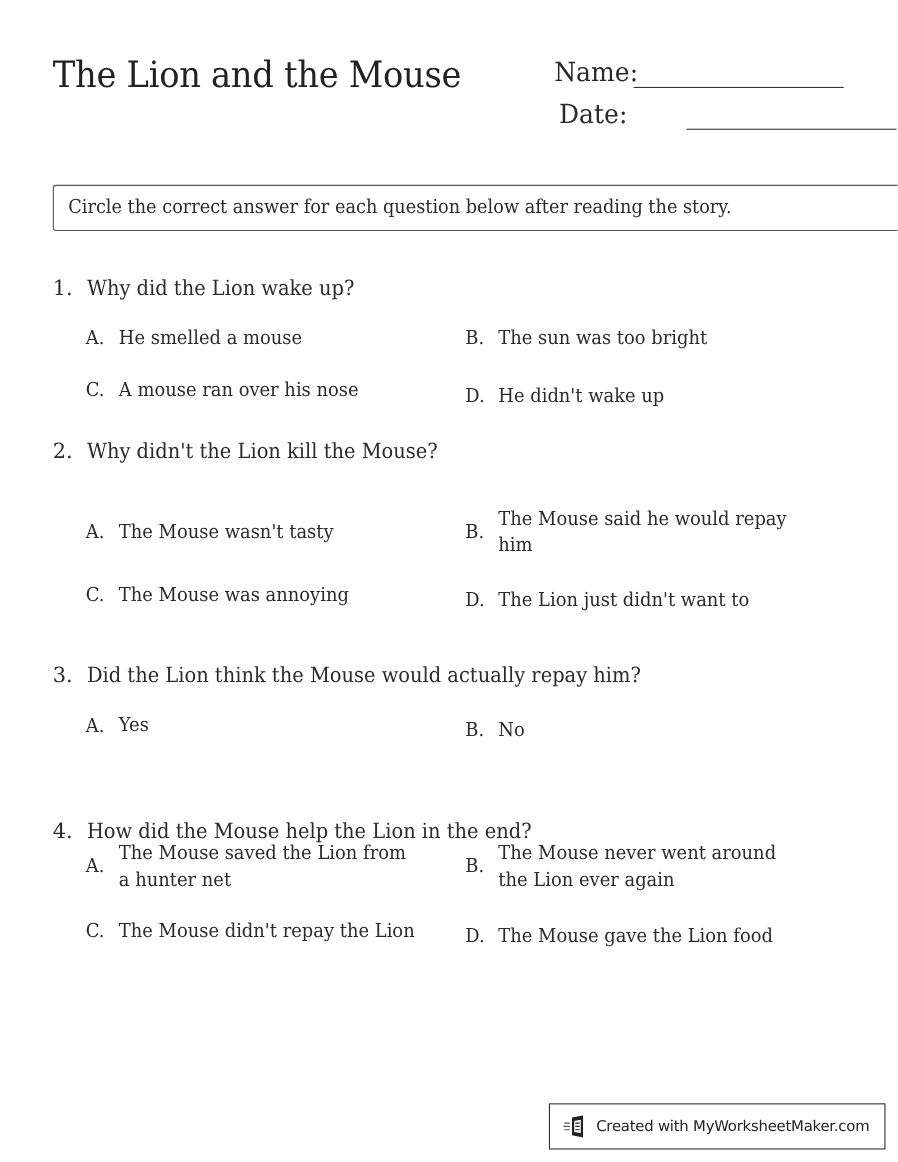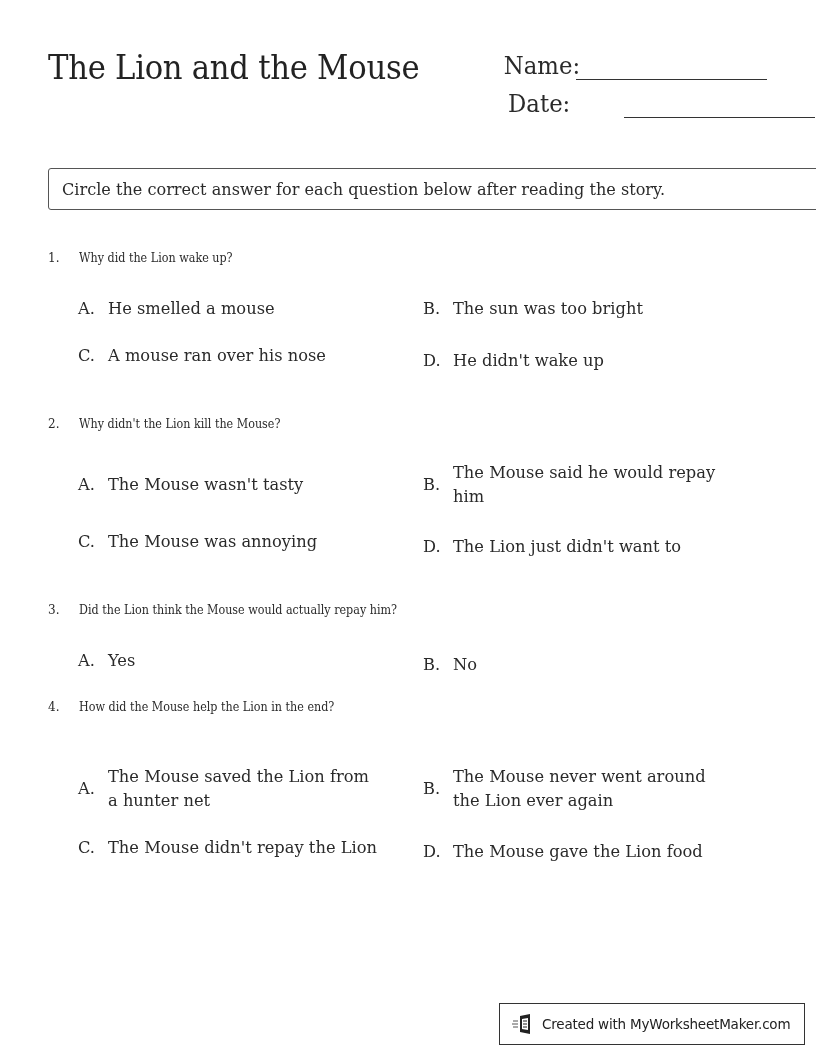--- a/index.html
+++ b/index.html
@@ -15,21 +15,21 @@
   }
   .field { position: absolute; display: flex; align-items: flex-end; font-size: 24px; }
   .field .lbl { width: 70px; text-align: right; padding-right: 6px; transform: scaleX(0.95); transform-origin: right; }
   .field .line { width: 191px; border-bottom: 1.5px solid #333; height: 20px; }
   .instructions {
     position: absolute; left: 48px; top: 168px; width: 812px; height: 42px;
     border: 1.3px solid #555; border-radius: 3px; box-sizing: border-box;
     font-size: 17.5px; line-height: 40px; padding-left: 13px;
   }
   .instructions span { display: inline-block; transform: scaleX(0.92); transform-origin: left; white-space: nowrap; }
-  .q { position: absolute; left: 48px; font-size: 12px; }
+  .q { position: absolute; left: 48px; font-size: 19px; }
   .q .num { display: inline-block; width: 31px; }
   .q .text { display: inline-block; transform: scaleX(0.93); transform-origin: left; white-space: nowrap; }
   .opt { position: absolute; display: flex; align-items: center; font-size: 17.5px; }
   .opt .letter { width: 30px; flex: none; transform: scaleX(0.93); transform-origin: left; }
   .opt .otext { line-height: 24px; transform: scaleX(0.93); transform-origin: left; white-space: nowrap; }
   .footer {
     position: absolute; left: 499px; top: 1003px; width: 306px; height: 42px;
     border: 1.3px solid #333; box-sizing: border-box; display: flex; align-items: center;
     font-family: "DejaVu Sans", sans-serif; font-size: 13.5px; color: #222;
   }
@@ -67,21 +67,21 @@
 </div>
 <div class="opt" style="left:78px; top:343px;">
   <span class="letter">C.</span>
     <span class="otext">A mouse ran over his nose</span>
 </div>
 <div class="opt" style="left:423px; top:348px;">
   <span class="letter">D.</span>
     <span class="otext">He didn't wake up</span>
 </div>
 
-<div class="q" style="top:417px;">
+<div class="q" style="top:399px;">
   <span class="num">2.</span><span class="text">Why didn't the Lion kill the Mouse?</span>
 </div>
 <div class="opt" style="left:78px; top:472px;">
   <span class="letter">A.</span>
     <span class="otext">The Mouse wasn't tasty</span>
 </div>
 <div class="opt" style="left:423px; top:460px;">
   <span class="letter">B.</span>
   <span class="otext"><span>The Mouse said he would repay</span><br><span>him</span></span>
 </div>
@@ -99,21 +99,21 @@
 </div>
 <div class="opt" style="left:78px; top:648px;">
   <span class="letter">A.</span>
     <span class="otext">Yes</span>
 </div>
 <div class="opt" style="left:423px; top:652px;">
   <span class="letter">B.</span>
     <span class="otext">No</span>
 </div>
 
-<div class="q" style="top:700px;">
+<div class="q" style="top:745px;">
   <span class="num">4.</span><span class="text">How did the Mouse help the Lion in the end?</span>
 </div>
 <div class="opt" style="left:78px; top:764px;">
   <span class="letter">A.</span>
   <span class="otext"><span>The Mouse saved the Lion from</span><br><span>a hunter net</span></span>
 </div>
 <div class="opt" style="left:423px; top:764px;">
   <span class="letter">B.</span>
   <span class="otext"><span>The Mouse never went around</span><br><span>the Lion ever again</span></span>
 </div>

